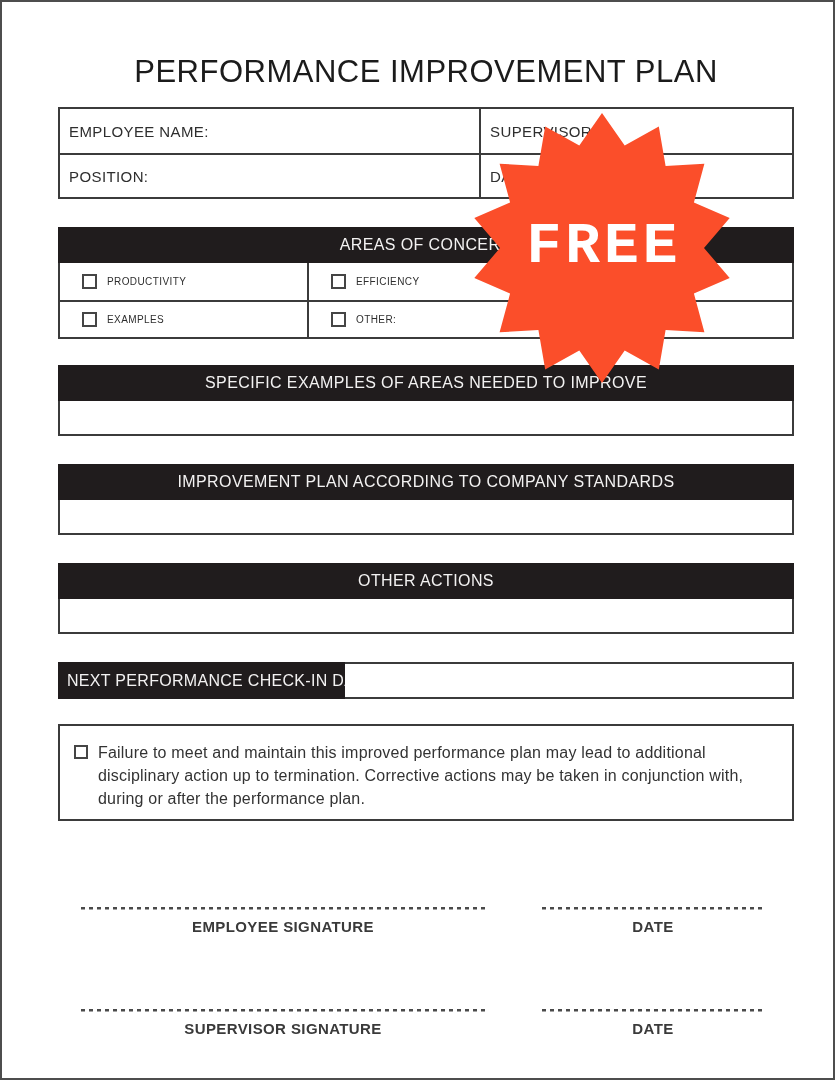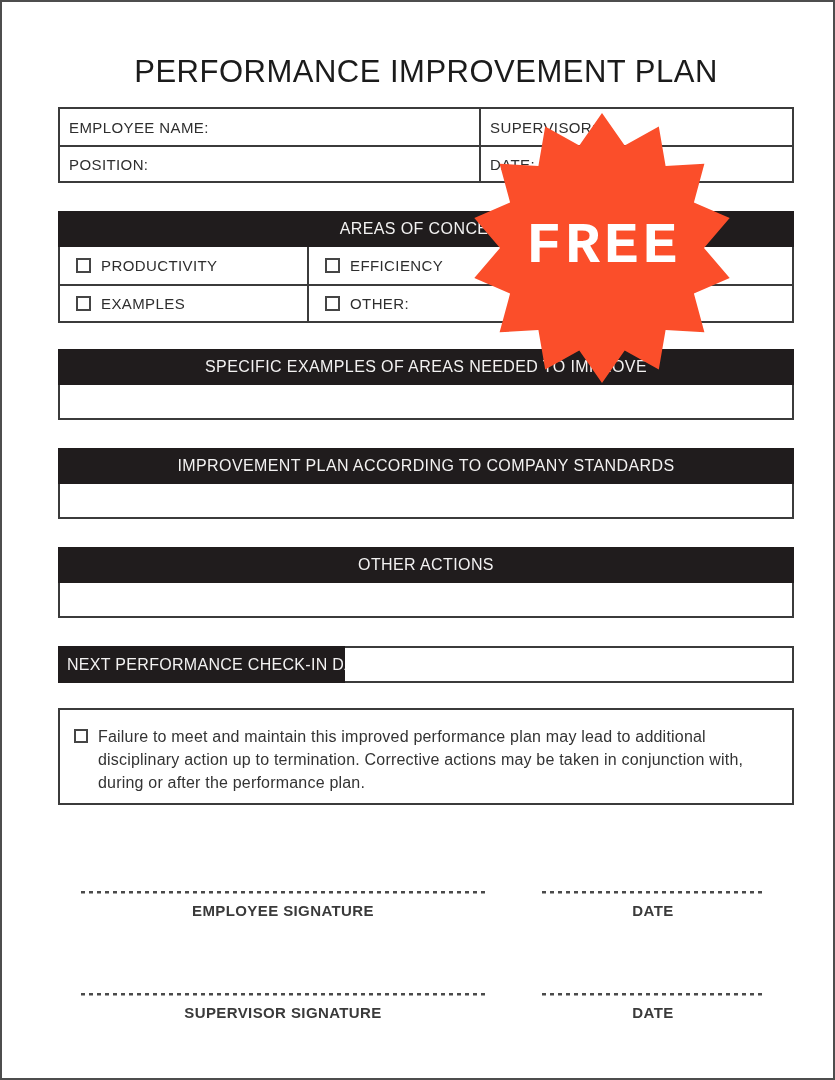--- a/index.html
+++ b/index.html
@@ -34,21 +34,21 @@
   }
   
   .info-table{
     margin-top:17px;
     display:grid;
     grid-template-columns:419px 1fr;
     border:2px solid var(--bd);
     background:#fff;
   }
   .info-table .cell{
-    height:36px;
+    height:44px;
     display:flex;
     align-items:center;
     padding-left:9px;
     font-size:15px;
     letter-spacing:0.4px;
   }
   .info-table .colsep{border-left:2px solid var(--bd);}
   .info-table .rowsep{border-top:2px solid var(--bd);}
   
   .bar{
@@ -68,22 +68,22 @@
     display:grid;
     grid-template-columns:247px 1fr;
     border:2px solid var(--bd);
     border-top:none;
     background:#fff;
   }
   .areas-grid .acell{
     height:37px;
     display:flex;
     align-items:center;
-    padding-left:16px;
-    font-size:15px;
+    padding-left:22px;
+    font-size:10px;
     letter-spacing:0.4px;
   }
   .areas-grid .colsep{border-left:2px solid var(--bd);}
   .areas-grid .rowsep{border-top:2px solid var(--bd);}
   .cb{
     width:15px;height:15px;
     border:2px solid #454545;
     background:#fff;
     margin-right:10px;
     flex:none;

